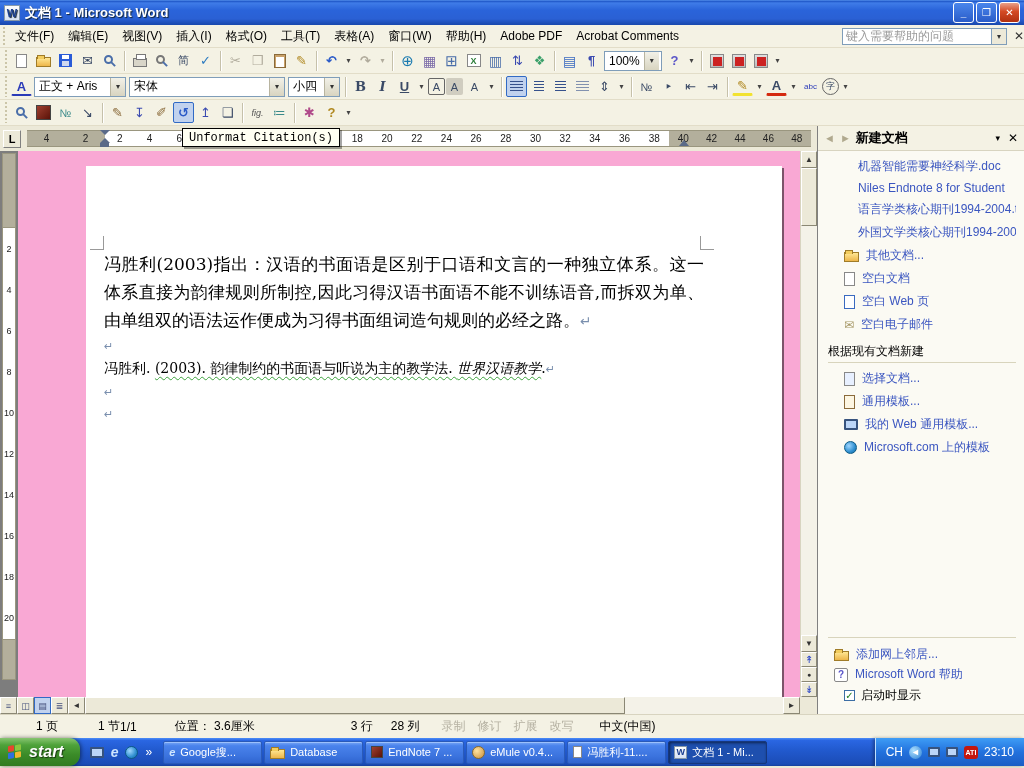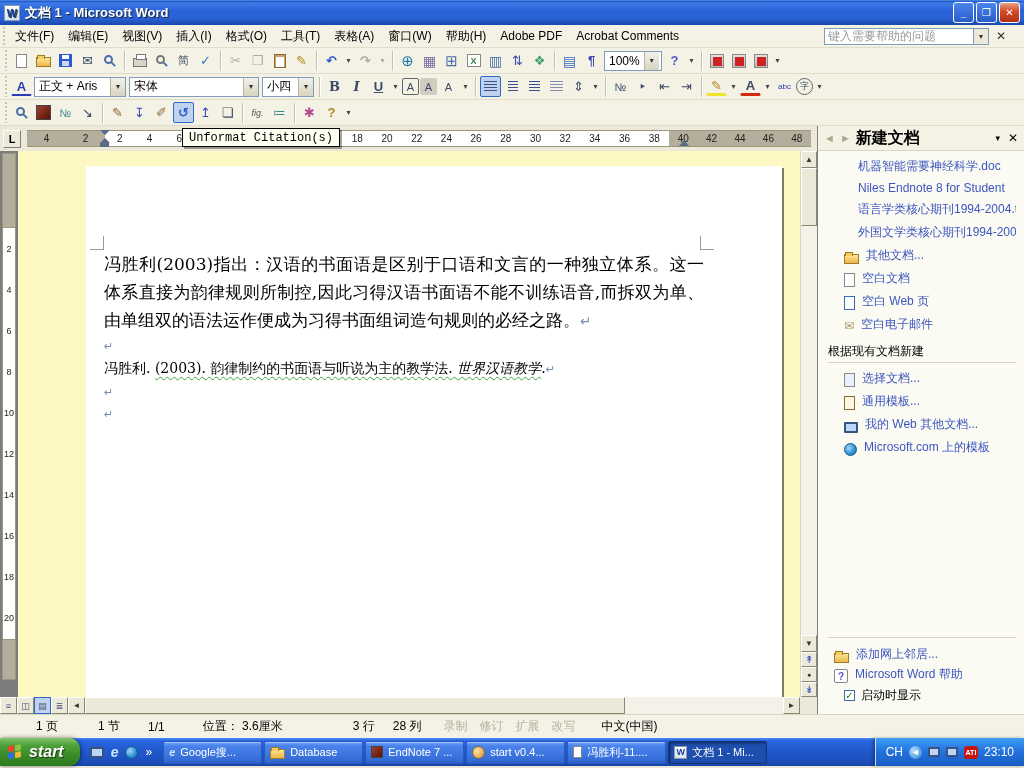--- a/index.html
+++ b/index.html
@@ -10,21 +10,21 @@
 .titlebar{height:25px;display:flex;align-items:center;gap:5px;padding:0 4px;
   background:linear-gradient(180deg,#5a96f0 0%,#2058c8 5%,#3f7ce8 12%,#2a64da 40%,#2a60d4 75%,#1a4ab0 97%);
   color:#fff;font-weight:700;font-size:13px;text-shadow:1px 1px 1px #123}
 .wordlogo{width:16px;height:16px;background:linear-gradient(180deg,#fdfdfd,#d8e2f4);border:1px solid #89a;
   color:#1b3f91;font-size:11px;font-weight:700;display:flex;align-items:center;justify-content:center}
 .caption-btns{margin-left:auto;display:flex;gap:2px}
 .cap{width:21px;height:21px;border:1px solid #fff;border-radius:3px;display:flex;align-items:center;justify-content:center;
   color:#fff;font-size:10px;font-weight:700;background:linear-gradient(180deg,#4a86ec,#2a5cc8);text-shadow:none}
 .cap.close{background:linear-gradient(180deg,#e8a088,#d44a24 45%,#b03010)}
 
-.menubar{height:23px;display:flex;align-items:center;background:#f4f2e4;border-bottom:1px solid #e2ddc8;padding-right:18px}
+.menubar{height:23px;display:flex;align-items:center;background:#f4f2e4;border-bottom:1px solid #e2ddc8;padding-right:0}
 .grip{width:5px;align-self:stretch;margin:2px 2px 2px 1px;
   background:repeating-linear-gradient(180deg,#cbc5a8 0 2px,transparent 2px 4px);background-size:2px 100%;background-repeat:no-repeat;background-position:center}
 .menu-item{padding:3px 7px;white-space:nowrap}
 .askbox{width:150px;height:17px;background:#fff;border:1px solid #7f9db9;color:#9a9a9a;display:flex;align-items:center;
   padding:0 3px;margin-left:auto;overflow:hidden;white-space:nowrap}
 .askdd{width:15px;height:17px;border:1px solid #7f9db9;border-left:none;background:#ece9d8;display:flex;align-items:center;justify-content:center;font-size:8px;color:#333}
 .menux{margin-left:7px;font-weight:700;color:#333}
 .toolbar{height:26px;display:flex;align-items:center;background:#f4f2e4;border-bottom:1px solid #e2ddc8;padding:0 2px;gap:1px}
 .tbtn{height:21px;min-width:21px;display:inline-flex;align-items:center;justify-content:center;gap:1px;
   border:1px solid transparent;border-radius:2px;font-size:13px;color:#3a4a66}
@@ -86,21 +86,21 @@
 .rind{position:absolute;right:122px;bottom:0;border-left:5px solid transparent;border-right:5px solid transparent;border-bottom:6px solid #5a6a88}
 .rtip{position:absolute;left:182px;top:2px;height:19px;padding:1px 6px;background:#fffff2;border:1px solid #000;
   box-shadow:2px 2px 0 rgba(0,0,0,.35);font-family:"Liberation Mono","DejaVu Sans Mono",monospace;font-size:12px;z-index:5;display:flex;align-items:center}
 
 .main-row{height:546px;display:flex}
 .vruler{width:18px;background:#7d7d7d;display:flex;flex-direction:column;align-items:center}
 .vr-strip{width:14px;margin-top:2px;display:flex;flex-direction:column;font-size:9px;color:#222}
 .vr-gray{height:75px;background:#b3af9c;border:1px solid #9a967f}
 .vr-white{height:412px;background:#fff;border:1px solid #9a967f;border-top:none;display:flex;flex-direction:column;justify-content:space-around;align-items:center}
 .vr-gray2{height:40px;background:#b3af9c;border:1px solid #9a967f;border-top:none}
-.docview{flex:1;background:#fef9c3;position:relative;overflow:hidden}
+.docview{flex:1;background:#f9a8d4;position:relative;overflow:hidden}
 .page{position:absolute;left:68px;top:15px;width:696px;height:531px;background:#fff;box-shadow:2px 2px 0 rgba(0,0,0,.5)}
 .crop{position:absolute;width:14px;height:14px}
 .crop-l{left:4px;top:70px;border-right:1px solid #999;border-bottom:1px solid #999}
 .crop-r{left:614px;top:70px;border-left:1px solid #999;border-bottom:1px solid #999}
 .textblock{position:absolute;left:18px;top:84px;width:600px;font-family:"DejaVu Serif","Liberation Serif",serif}
 .para{font-size:17px;line-height:28px;text-align:justify}
 .pilcrow{color:#7a8fae;font-family:"DejaVu Sans",sans-serif;font-size:.8em}
 .pline{font-size:14px;line-height:21px}
 .cite{font-size:14px;line-height:22px}
 .wavy{text-decoration:underline;text-decoration-style:wavy;text-decoration-color:#3da23d;text-decoration-thickness:1px;text-underline-offset:3px}
@@ -117,34 +117,34 @@
 .vb{width:17px;background:#ece9d8;border:1px solid;border-color:#fff #8a8774 #8a8774 #fff;
   display:flex;align-items:center;justify-content:center;font-size:9px;color:#44507c}
 .vb.active{border-color:#316ac5;background:#c1d2ee}
 .hthumb{width:540px;background:#ece9d8;border:1px solid;border-color:#fff #8a8774 #8a8774 #fff}
 .htrack{flex:1;background:#f4f2e8}
 .hcorner{width:17px;background:#ece9d8}
 
 .pane{width:207px;background:#f9f8ef;border-left:1px solid #808080;display:flex;flex-direction:column}
 .pane-h{height:25px;display:flex;align-items:center;gap:5px;padding:0 6px;background:#f4f2e4;border-bottom:1px solid #d8d4c0}
 .pane-nav{color:#b0a98e;font-size:11px}
-.pane-title{font-weight:700;font-size:16px}
+.pane-title{font-weight:700;font-size:13px}
 .pane-hr{margin-left:auto;display:flex;gap:8px;align-items:center}
 .pane-body{flex:1;display:flex;flex-direction:column;padding:4px 8px 8px 10px;overflow:hidden;background:#fbfaf3}
 .ph{border-bottom:1px solid #d8d4bc;margin:7px 0 4px;padding-bottom:2px}
-.plink{display:flex;align-items:flex-end;gap:7px;margin:3px 0 3px 16px;color:#3b56c0;white-space:nowrap;overflow:hidden}
+.plink{display:flex;align-items:center;gap:7px;margin:3px 0 3px 16px;color:#3b56c0;white-space:nowrap;overflow:hidden}
 .plink.noicon{margin-left:30px}
 .pfoot{margin-top:auto;border-top:1px solid #d8d4bc;padding-top:5px}
 .pfoot .plink{margin-left:6px}
 .cbrow{display:flex;align-items:center;gap:6px;margin:4px 0 2px 16px}
 
 .statusbar{height:24px;background:#f4f2e4;border-top:1px solid #d8d4c0;display:flex;align-items:center;font-size:12px}
 .statusbar span{white-space:nowrap}
-.st-page{margin-left:36px}.st-sec{margin-left:40px}.st-of{margin-left:28px}.st-pos{margin-left:38px}
-.st-line{margin-left:70px}.st-col{margin-left:18px}
+.st-page{margin-left:36px}.st-sec{margin-left:40px}.st-of{}.st-pos{margin-left:38px}
+.st-line{margin-left:96px}.st-col{margin-left:18px}
 .st-modes{margin-left:22px;display:flex;gap:12px;color:#b5b1a2}
 .st-lang{margin-left:26px}
 
 .taskbar{height:28px;display:flex;align-items:center;
   background:linear-gradient(180deg,#4b8df8 0%,#2a66e2 9%,#2159cd 45%,#1b4cb6 93%,#15409e)}
 .startbtn{height:28px;padding:0 16px 0 8px;display:flex;align-items:center;gap:6px;color:#fff;font-weight:700;
   font-style:italic;font-size:16px;border-radius:0 11px 11px 0;text-shadow:1px 1px 1px rgba(0,0,0,.6);
   background:linear-gradient(180deg,#88c571 0%,#4ea23a 25%,#3b8b28 60%,#2f7b1f);box-shadow:1px 0 4px rgba(0,0,0,.5)}
 .ql{display:flex;align-items:center;gap:7px;margin:0 10px;color:#fff}
 .tkbtn{width:99px;height:23px;margin:0 1px;display:flex;align-items:center;gap:5px;padding:0 5px;color:#fff;font-size:11px;
@@ -258,21 +258,21 @@
     <span class="ddbtn">▾</span>
   </div>
 
   <div class="toolbar">
     <span class="grip"></span>
     <span class="tbtn" style="color:#2a3ab8;font-weight:700;border-bottom:2px double #2a3ab8;height:18px">A</span>
     <span class="combo" style="width:92px">
       <span class="val">正文 + Aris</span>
       <span class="cdd" style="margin-left:auto">▾</span>
     </span>
-    <span class="combo" style="width:130px">
+    <span class="combo" style="width:156px">
       <span class="val">宋体</span>
       <span class="cdd" style="margin-left:auto">▾</span>
     </span>
     <span class="combo" style="width:52px">
       <span class="val">小四</span>
       <span class="cdd" style="margin-left:auto">▾</span>
     </span>
     <span class="sep"></span>
     <span class="tbtn" style="font-family:'DejaVu Serif',serif;font-weight:700">B</span>
     <span class="tbtn" style="font-family:'DejaVu Serif',serif;font-style:italic;font-weight:700">I</span>
@@ -490,21 +490,21 @@
             <span class="mi i-page" style="background:#e8f0ff"></span>
             <span>选择文档...</span>
           </div>
 
         <div class="plink">
             <span class="mi i-page" style="border-color:#8a6a3a;background:#fdf6e2"></span>
             <span>通用模板...</span>
           </div>
         <div class="plink">
             <span class="mi i-monitor"></span>
-            <span>我的 Web 其他文档...</span>
+            <span>我的 Web 通用模板...</span>
           </div>
         <div class="plink">
             <span class="mi i-globe"></span>
             <span>Microsoft.com 上的模板</span>
           </div>
 
         <div class="pfoot">
           <div class="plink">
               <span class="mi i-folder"></span>
               <span>添加网上邻居...</span>
@@ -561,21 +561,21 @@
     <div class="tkbtn">
         <span class="mi i-folder"></span>
         <span>Database</span>
       </div>
     <div class="tkbtn">
         <span class="mi i-en" style="width:12px;height:12px"></span>
         <span>EndNote 7 ...</span>
       </div>
     <div class="tkbtn">
         <span class="mi i-emule"></span>
-        <span>start v0.4...</span>
+        <span>eMule v0.4...</span>
       </div>
     <div class="tkbtn">
         <span class="mi i-page" style="width:9px;height:12px"></span>
         <span>冯胜利-11....</span>
       </div>
     <div class="tkbtn active">
         <span class="wordlogo" style="width:13px;height:13px;font-size:9px">W</span>
         <span>文档 1 - Mi...</span>
       </div>
     <div class="tray">

